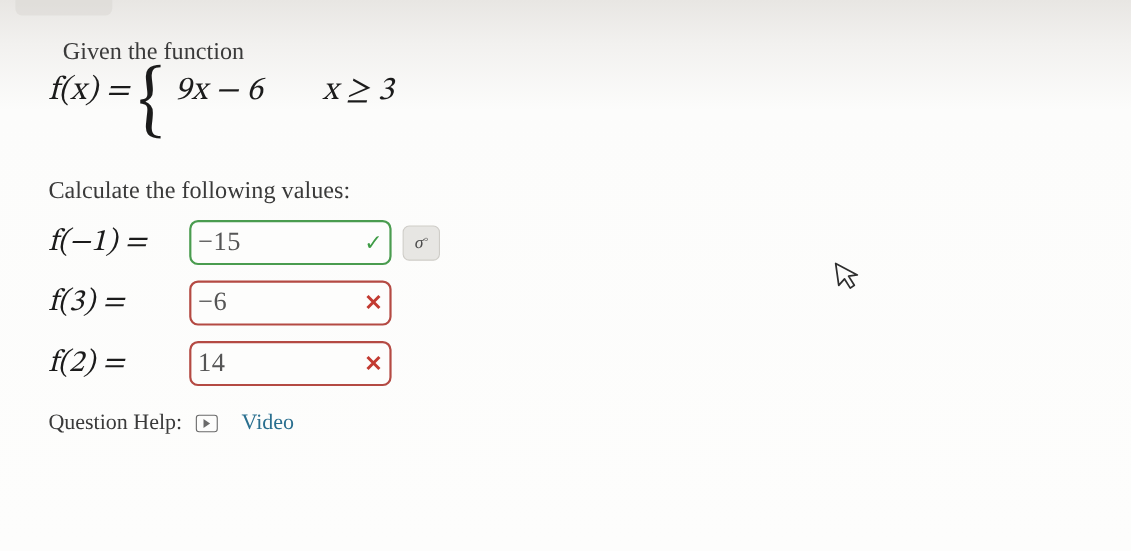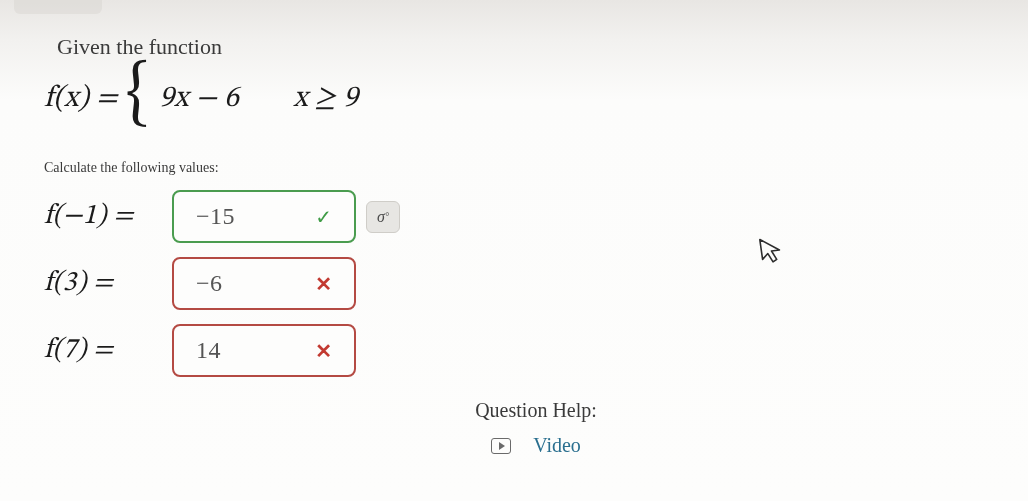--- a/index.html
+++ b/index.html
@@ -31,21 +31,21 @@
     margin-left: 13px;
   }
   .math {
     font-family: "STIX Two Math", "Cambria Math", Georgia, serif;
     font-style: italic;
     font-size: 30px;
     color: #1b1b1b;
   }
   .eqwrap {
     display: flex;
-    align-items: center;
+    align-items: flex-start;
     gap: 8px;
     margin-bottom: 28px;
   }
   .lhs { display: inline-block; }
   .brace {
     font-size: 72px;
     line-height: 68px;
     font-style: normal;
     font-family: "STIX Two Math", "Cambria Math", serif;
     margin: 0 2px 0 0;
@@ -54,40 +54,40 @@
   .cases {
     display: inline-flex;
     flex-direction: row;
     gap: 2px;
   }
   .caseRow { display: flex; gap: 28px; }
   .caseExpr { min-width: 132px; }
   .caseCond { }
 
   .calcLabel {
-    font-size: 14px;
+    font-size: 22px;
     color: #3a3a3a;
     margin-bottom: 14px;
   }
   .answerRow {
     display: flex;
     align-items: center;
     gap: 10px;
     margin-bottom: 14px;
   }
   .ansLhs {
     font-size: 28px;
     min-width: 118px;
     text-align: left;
   }
   .ansInput {
     width: 184px;
-    height: 53px;
+    height: 41px;
     border-radius: 8px;
-    padding: 4px 22px;
+    padding: 4px 6px;
     font-size: 24px;
     font-family: Georgia, serif;
     color: #3a3a3a;
     background: #fdfdfc;
     display: flex;
     align-items: center;
     justify-content: center;
   }
   .ansInput.correct { border: 2px solid #4a9c4f; }
   .ansInput.wrong   { border: 2px solid #b44a43; }
@@ -108,21 +108,20 @@
   }
   .formatBtn sup { font-size: 10px; font-style: italic; }
 
   .qhelp {
     margin-top: 22px;
     display: flex;
     align-items: center;
     gap: 12px;
     font-size: 20px;
     color: #3a3a3a;
-    flex-direction: column;
   }
   .vidbtn {
     display: inline-flex;
     align-items: center;
     gap: 22px;
     color: #2a6f8f;
     font-size: 20px;
     cursor: pointer;
   }
   .vidicon {
@@ -158,21 +157,21 @@
   <div class="prompt">Given the function</div>
 
   <div class="eqwrap math">
     <span class="lhs">f(x) =</span>
     <span class="brace">{</span>
     <span class="cases">
       <span class="caseRow">
         <span class="caseExpr">9x − 6</span>
       </span>
       <span class="caseRow">
-        <span class="caseCond">x ≥ 9</span>
+        <span class="caseCond">x ≥ 3</span>
       </span>
     </span>
   </div>
 
   <div class="calcLabel">Calculate the following values:</div>
 
   <div class="answerRow">
     <span class="math ansLhs">f(−1) =</span>
     <div class="ansInput correct">
       <span class="ansVal">−15</span>
@@ -186,21 +185,21 @@
 
   <div class="answerRow">
     <span class="math ansLhs">f(3) =</span>
     <div class="ansInput wrong">
       <span class="ansVal">−6</span>
       <span class="cross">✕</span>
     </div>
   </div>
 
   <div class="answerRow">
-    <span class="math ansLhs">f(7) =</span>
+    <span class="math ansLhs">f(2) =</span>
     <div class="ansInput wrong">
       <span class="ansVal">14</span>
       <span class="cross">✕</span>
     </div>
   </div>
 
   <div class="qhelp">
     <span>Question Help:</span>
     <span class="vidbtn">
       <span class="vidicon">

